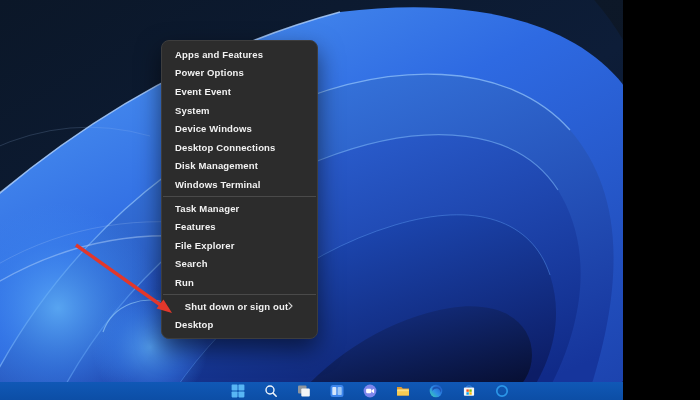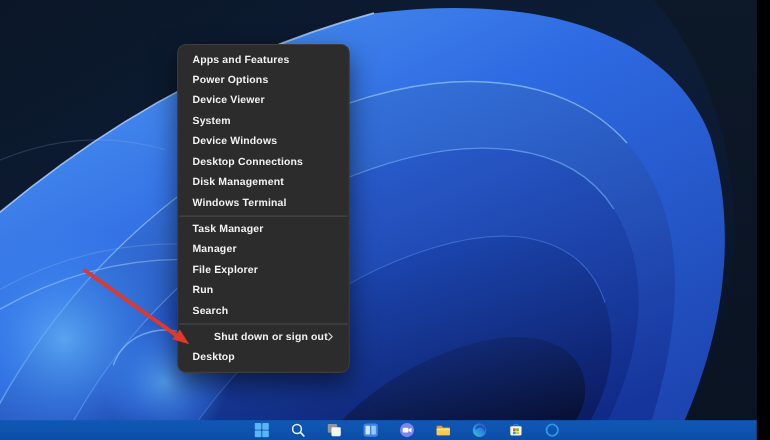--- a/index.html
+++ b/index.html
@@ -1,26 +1,26 @@
 <!DOCTYPE html>
 <html><head>
 <meta charset="utf-8">
 <style>
   html,body{margin:0;padding:0;background:#000;}
-  .stage{position:relative;width:688px;height:400px;overflow:hidden;
+  .stage{position:relative;width:623px;height:400px;overflow:hidden;
          font-family:"Liberation Sans",sans-serif;}
   .wallpaper{position:absolute;inset:0;z-index:0;}
   
   .menu{position:absolute;left:161px;top:40px;width:157px;z-index:2;
         background:#2c2c2c;border:1px solid #3d3d3d;border-radius:8px;
         box-shadow:0 10px 24px rgba(0,0,0,.55);padding:4px 0;box-sizing:border-box;}
   .menu-item{height:18.6px;display:flex;align-items:center;
         padding:0 14px 0 13px;font-size:9.5px;font-weight:600;
         color:#f2f2f2;letter-spacing:.15px;white-space:nowrap;cursor:default;}
-  .menu-item-submenu{justify-content:flex-end;}
+  .menu-item-submenu{justify-content:center;}
   .menu-sep{height:1px;background:#4a4a4a;margin:2px 1px;}
   .chev{display:block;}
   
   .arrow-overlay{position:absolute;inset:0;z-index:3;pointer-events:none;}
   
   .taskbar{position:absolute;left:0;right:0;bottom:0;height:18px;z-index:2;
         background:linear-gradient(#1058b6,#0c4ea6);}
   .taskbar-icons{position:absolute;left:231px;bottom:2px;display:flex;gap:19px;}
   .tb-btn{width:14px;height:14px;display:block;cursor:pointer;}
   .tb-btn svg{display:block;}
@@ -92,34 +92,34 @@
 
     <path d="M -15,290 C 60,243 135,230 205,238" fill="none" stroke="#bcd9fc" stroke-width="1.3" opacity="0.45"></path>
     <path d="M -15,272 C 55,228 130,216 200,224" fill="none" stroke="#bcd9fc" stroke-width="1" opacity="0.2"></path>
     <path d="M -10,150 Q 70,113 150,136" fill="none" stroke="#a7c8f2" stroke-width="1" opacity="0.18"></path>
   </svg>
 
   <div class="menu">
     <div>
       <div class="menu-item">Apps and Features</div>
       <div class="menu-item">Power Options</div>
-      <div class="menu-item">Device Viewer</div>
+      <div class="menu-item">Event Event</div>
       <div class="menu-item">System</div>
       <div class="menu-item">Device Windows</div>
       <div class="menu-item">Desktop Connections</div>
       <div class="menu-item">Disk Management</div>
       <div class="menu-item">Windows Terminal</div>
     </div>
     <div class="menu-sep"></div>
     <div>
       <div class="menu-item">Task Manager</div>
-      <div class="menu-item">Manager</div>
+      <div class="menu-item">Features</div>
       <div class="menu-item">File Explorer</div>
+      <div class="menu-item">Search</div>
       <div class="menu-item">Run</div>
-      <div class="menu-item">Search</div>
     </div>
     <div class="menu-sep"></div>
     <div>
       <div class="menu-item menu-item-submenu">
         <span>Shut down or sign out</span>
         <svg class="chev" width="5" height="8" viewBox="0 0 5 8">
           <polyline points="0.9,0.9 4,4 0.9,7.1" fill="none" stroke="#d8d8d8" stroke-width="1.1" stroke-linecap="round" stroke-linejoin="round"></polyline>
         </svg>
       </div>
       <div class="menu-item">Desktop</div>

